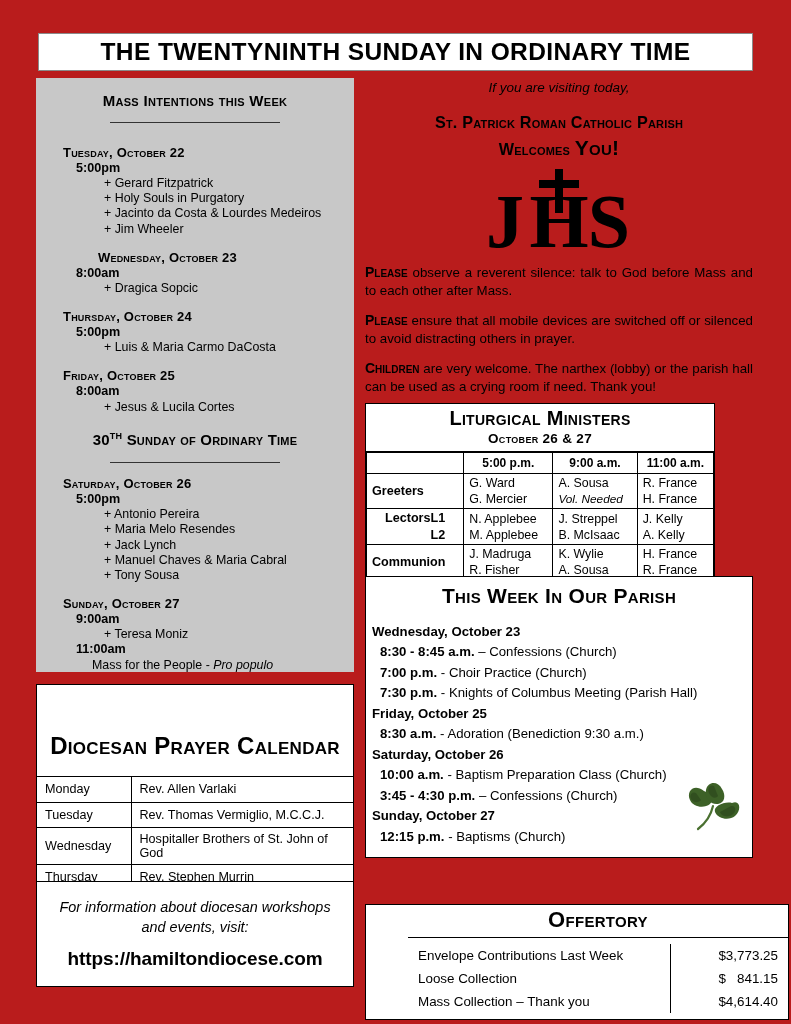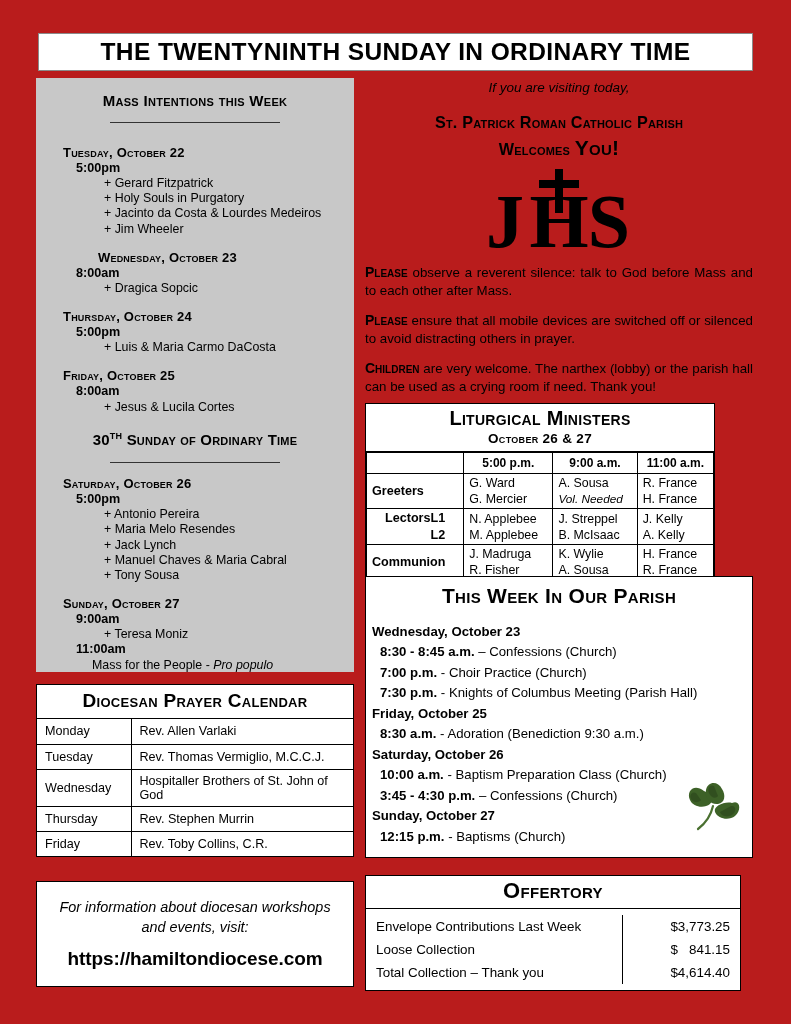--- a/index.html
+++ b/index.html
@@ -105,26 +105,27 @@
   
   .dio-box {
     position: absolute;
     left: 36px; top: 684px;
     width: 318px;
     border: 1px solid #000;
     background: #fff;
   }
   .dio-title {
     text-align: center;
-    font-size: 19px;
+    font-size: 24px;
     font-weight: bold;
     font-variant: small-caps;
     letter-spacing: 0.3px;
-    padding: 5px 0 6px 0;
+    padding: 5px 0 16px 0;
     border-bottom: 1px solid #000;
+    margin-top: 42px;
   }
   .dio-table { width: 100%; border-collapse: collapse; }
   .dio-table td {
     border-top: 1px solid #000;
     font-size: 12.6px;
     padding: 4px 0 4px 8px;
     height: 25px;
   }
   .dio-table tr:first-child td { border-top: none; }
   .dio-table td.day { width: 94px; border-right: 1px solid #000; }
@@ -291,24 +292,25 @@
 
   .shamrock {
     position: absolute;
     left: 684px; top: 779px;
     width: 60px; height: 58px;
   }
 
   
   .off-box {
     position: absolute;
-    left: 365px; top: 875px;
-    width: 376px;
+    left: 365px; top: 904px;
+    width: 424px;
     border: 1px solid #000;
     background: #fff;
+    padding-left: 42px;
   }
   .off-title {
     text-align: center;
     font-size: 22px;
     font-weight: bold;
     font-variant: small-caps;
     letter-spacing: 0.3px;
     padding: 2px 0 4px 0;
     border-bottom: 1px solid #000;
   }
@@ -554,21 +556,21 @@
       <tbody>
         <tr>
           <td class="lbl">Envelope Contributions Last Week</td>
           <td class="amt">$3,773.25</td>
         </tr>
         <tr>
           <td class="lbl">Loose  Collection</td>
           <td class="amt">$   841.15</td>
         </tr>
         <tr>
-          <td class="lbl">Total Collection – Thank you</td>
+          <td class="lbl">Mass Collection – Thank you</td>
           <td class="amt">$4,614.40</td>
         </tr>
       </tbody>
     </table>
     <div class="off-body-pad"></div>
   </div>
 
 </div>
 
 </body></html>

